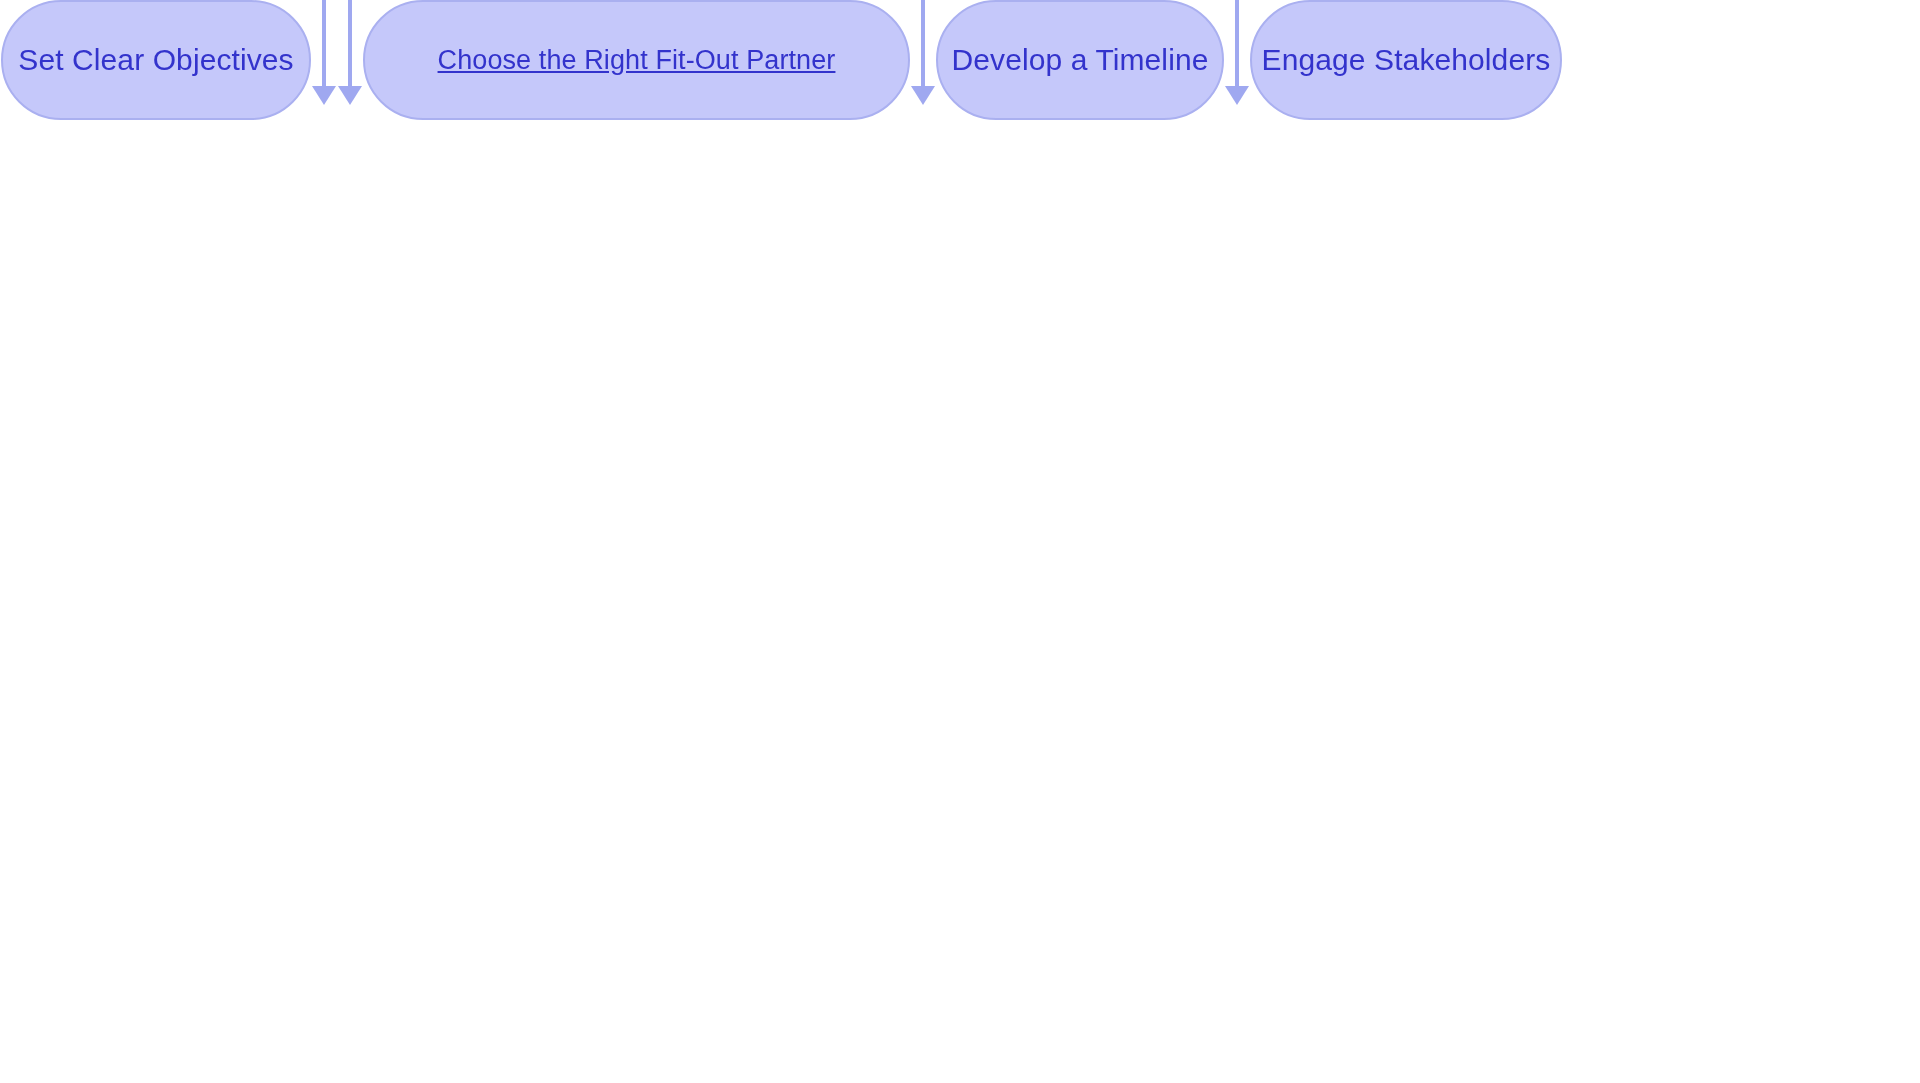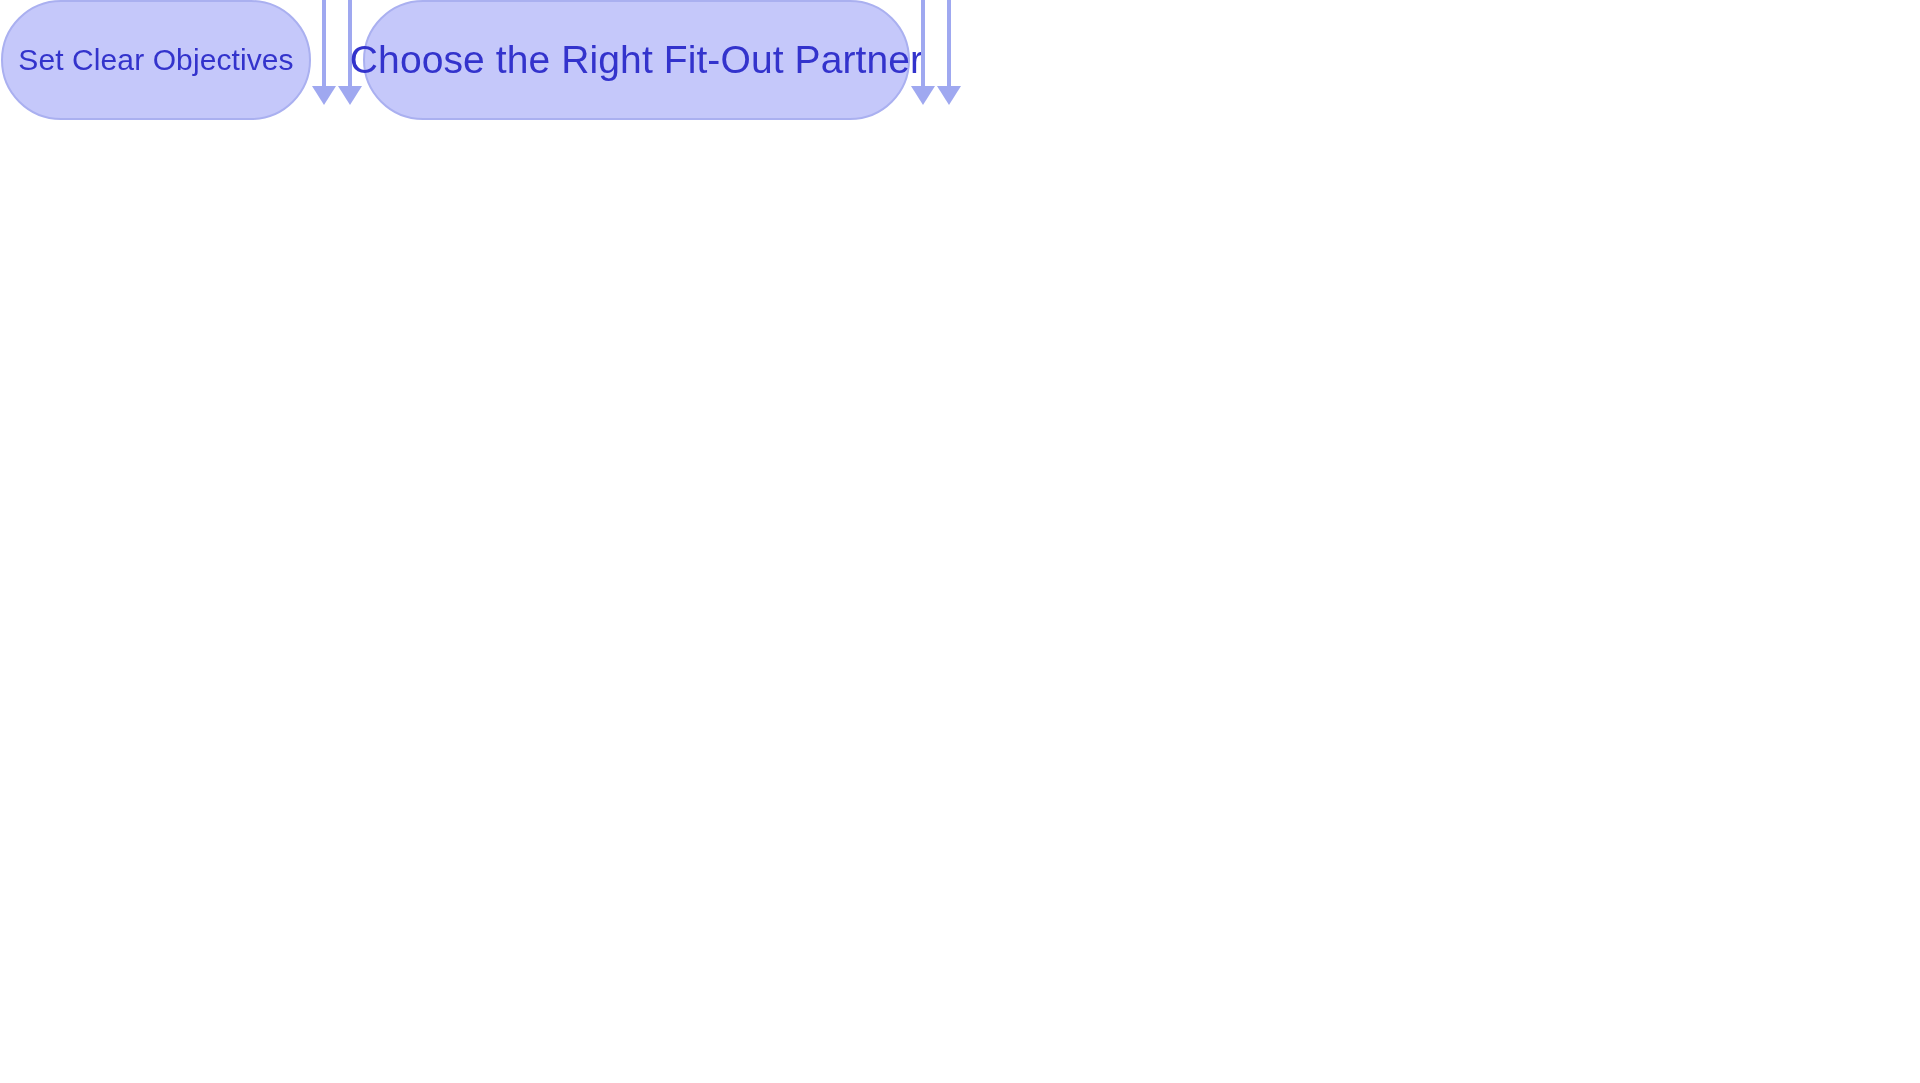--- a/index.html
+++ b/index.html
@@ -34,22 +34,23 @@
     align-items: center;
     justify-content: center;
     white-space: nowrap;
     font-size: 30px;
     font-weight: 400;
     letter-spacing: 0.1px;
     padding: 0 46px;
     flex: 0 0 auto;
   }
   .node.wide {
-    font-size: 39px;
+    font-size: 27px;
     padding: 0 62px;
+    text-decoration: underline;
   }
   .connector {
     width: 26px;
     height: 107px;
     flex: 0 0 auto;
     display: block;
   }
   .connector svg {
     display: block;
     width: 26px;
@@ -87,22 +88,28 @@
     <span>Choose the Right Fit-Out Partner</span>
   </div>
 
   <div class="connector">
     <svg viewBox="0 0 26 107" xmlns="http://www.w3.org/2000/svg">
       <line x1="13" y1="0" x2="13" y2="89" stroke="#9fa8f0" stroke-width="4"></line>
       <polygon points="13,105 1,86 25,86" fill="#9fa8f0"></polygon>
     </svg>
   </div>
 
+  <div class="node" style="width:288px">
+    <span>Develop a Timeline</span>
+  </div>
 
   <div class="connector">
     <svg viewBox="0 0 26 107" xmlns="http://www.w3.org/2000/svg">
       <line x1="13" y1="0" x2="13" y2="89" stroke="#9fa8f0" stroke-width="4"></line>
       <polygon points="13,105 1,86 25,86" fill="#9fa8f0"></polygon>
     </svg>
   </div>
 
+  <div class="node" style="width:312px">
+    <span>Engage Stakeholders</span>
+  </div>
 
 </div>
 
 </body></html>

